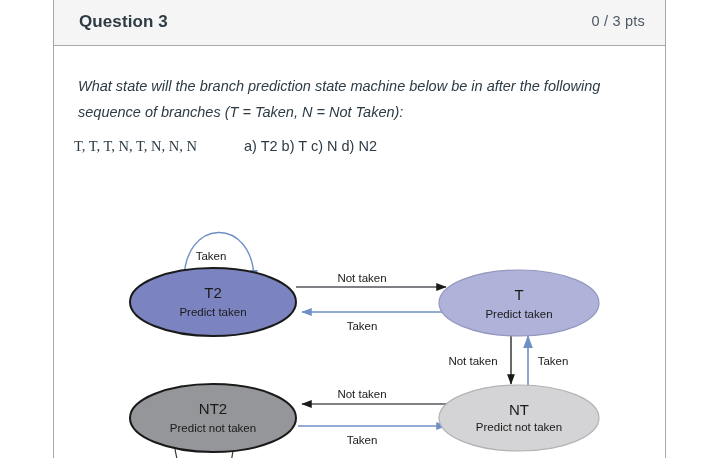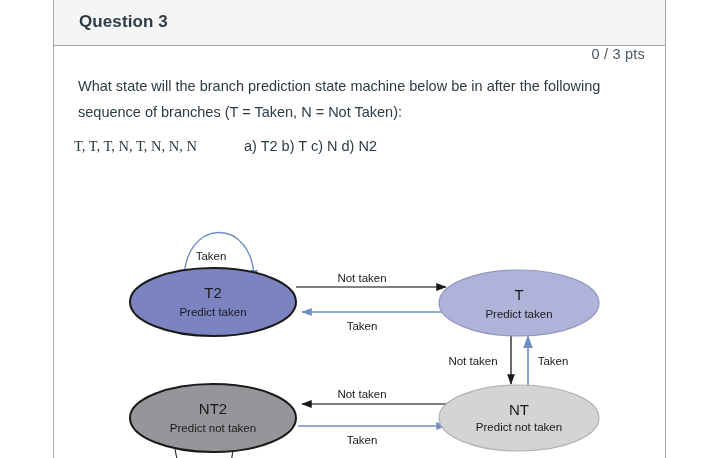--- a/index.html
+++ b/index.html
@@ -54,36 +54,36 @@
     text-align: right;
   }
 
   .question-points {
     position: absolute;
     right: 20px;
     top: 13px;
     font-size: 14.5px;
     color: #4b5763;
     letter-spacing: 0.2px;
-    margin-top: 33px;
   }
 
   .question-body {
     position: relative;
     padding: 0;
   }
 
   .prompt {
     position: absolute;
     left: 24px;
     top: 27px;
     width: 530px;
     font-size: 14.5px;
     line-height: 26px;
     color: #2d3b45;
+    font-style: italic;
   }
 
   .answer-line {
     position: absolute;
     left: 20px;
     top: 92px;
     width: 560px;
     font-size: 14.5px;
     color: #2d3b45;
   }

